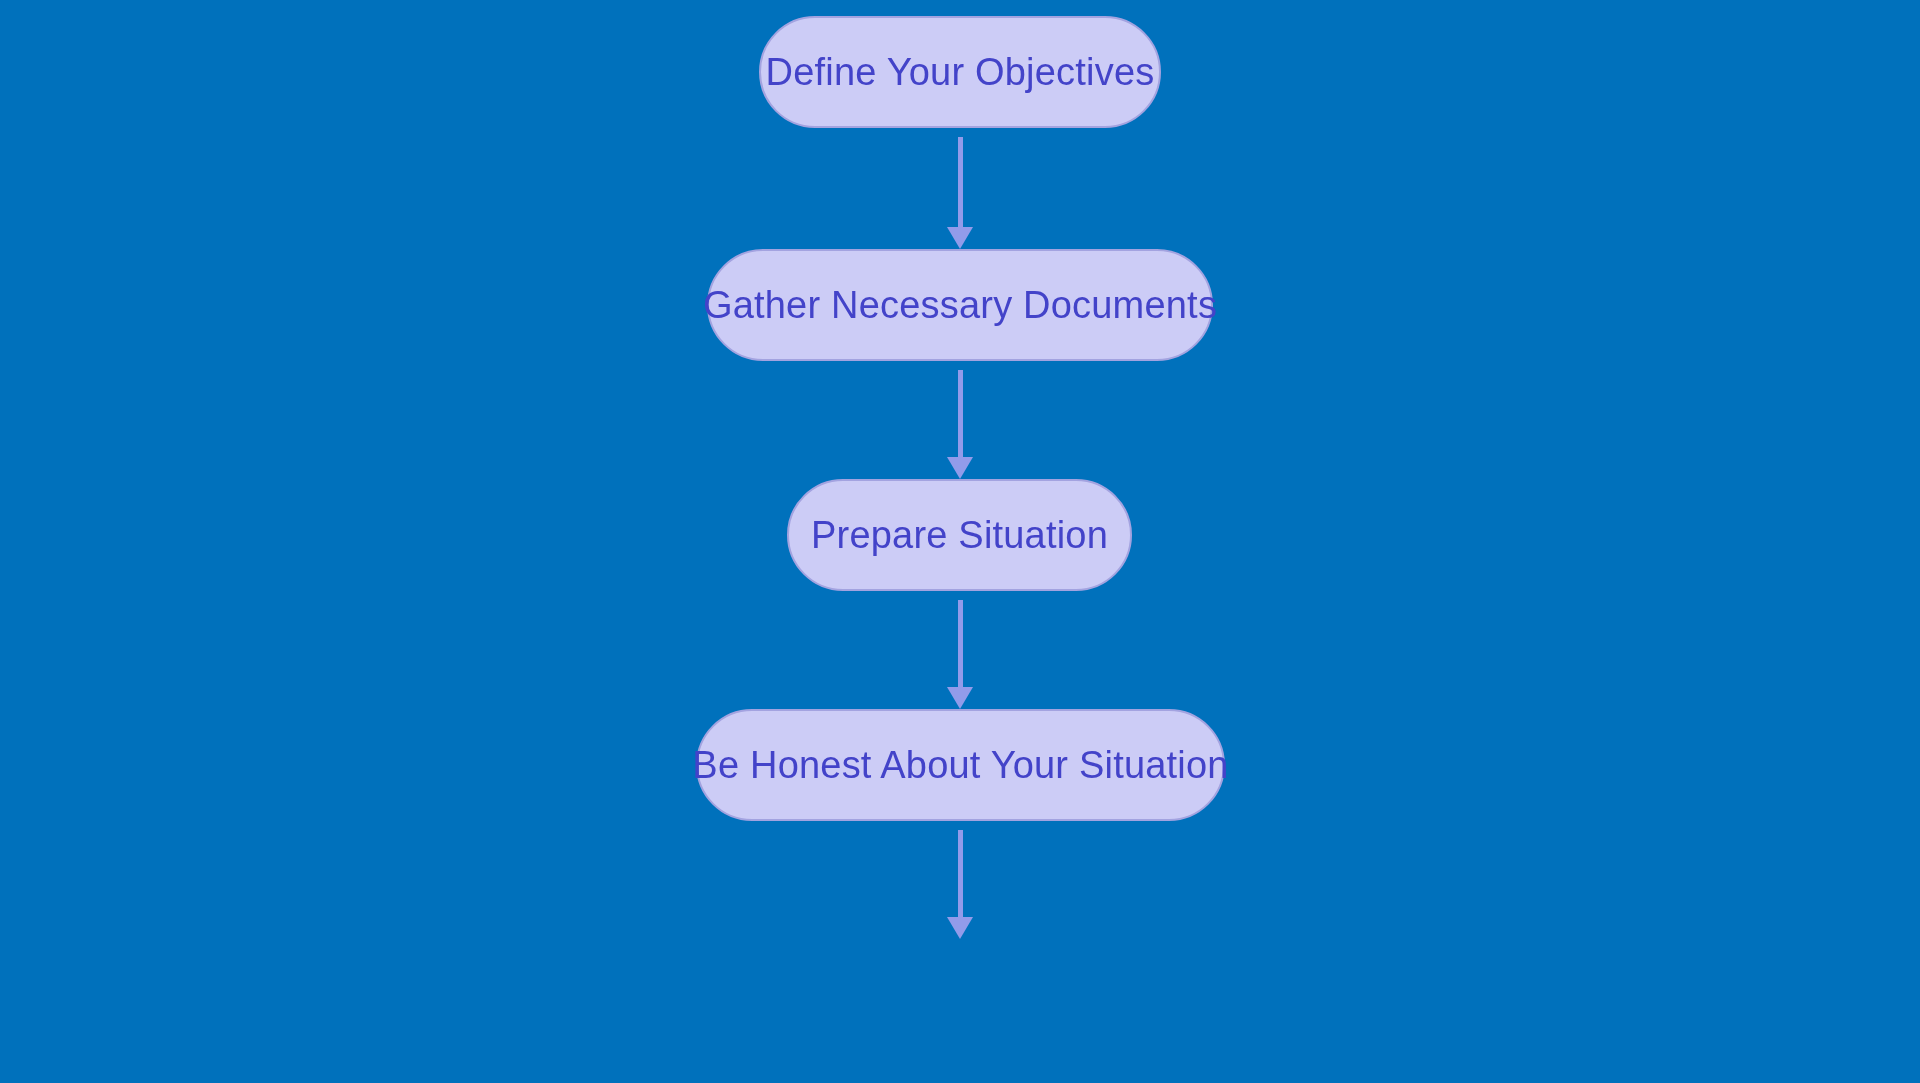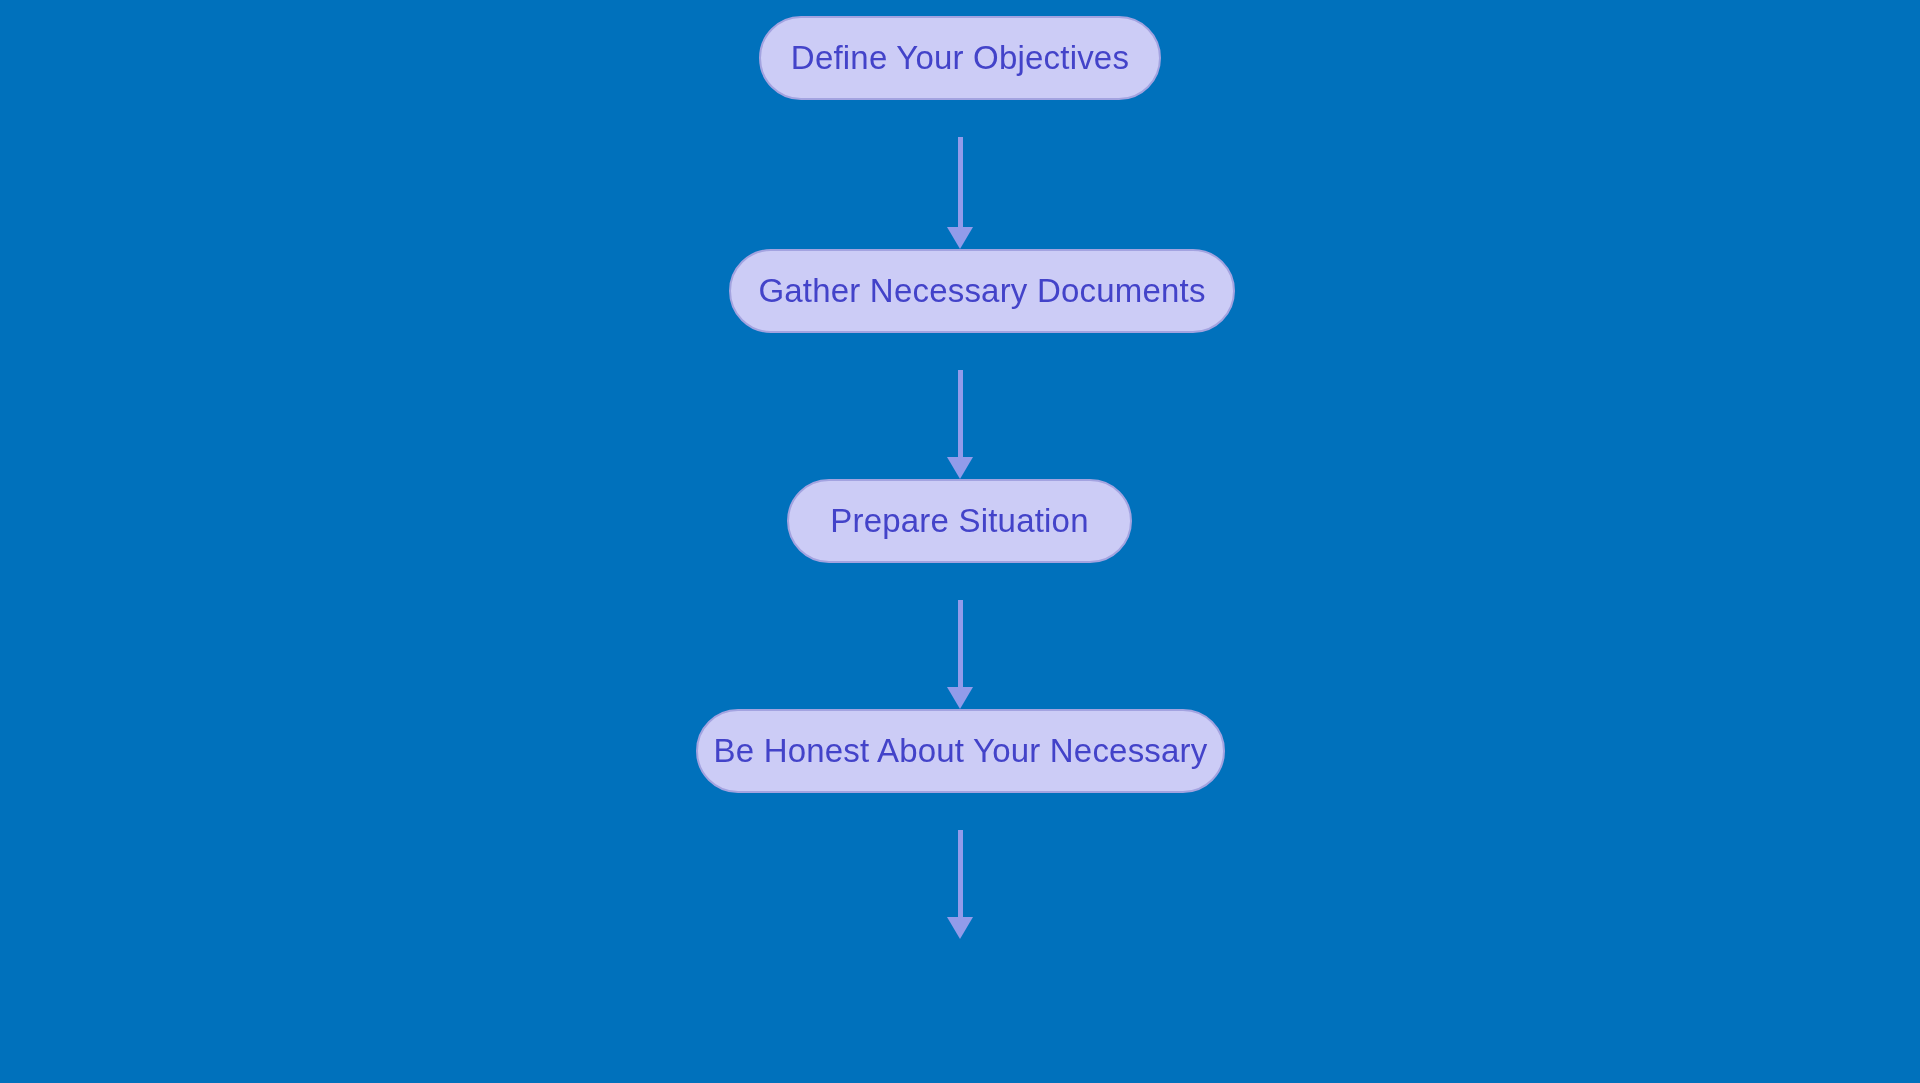--- a/index.html
+++ b/index.html
@@ -17,35 +17,35 @@
     overflow: hidden;
   }
   .stage {
     position: relative;
     width: 1920px;
     height: 1083px;
     background: var(--background);
   }
   .node {
     position: absolute;
-    height: 84px;
+    height: 112px;
     border-radius: 60px;
     background: var(--node-fill);
     border: 2px solid var(--node-border);
     display: flex;
     align-items: center;
     justify-content: center;
     color: var(--node-text);
-    font-size: 33px;
+    font-size: 38px;
     letter-spacing: 0.2px;
     white-space: nowrap;
     text-align: center;
   }
   .node-1 { left: 759px; top:  16px; width: 402px; }
-  .node-2 { left: 729px; top: 249px; width: 506px; }
+  .node-2 { left: 707px; top: 249px; width: 506px; }
   .node-3 { left: 787px; top: 479px; width: 345px; }
   .node-4 { left: 696px; top: 709px; width: 529px; }
   .node-5 { left: 725px; top: 939px; width: 470px; }
 
   .arrow { position: absolute; left: 947px; width: 26px; }
   .arrow .shaft {
     position: absolute;
     left: 10.5px;
     top: 0;
     width: 5px;
@@ -96,21 +96,21 @@
   <div class="node node-3">
     <span>Prepare Situation</span>
   </div>
 
   <div class="arrow arrow-3">
     <div class="shaft"></div>
     <div class="head"></div>
   </div>
 
   <div class="node node-4">
-    <span>Be Honest About Your Necessary</span>
+    <span>Be Honest About Your Situation</span>
   </div>
 
   <div class="arrow arrow-4">
     <div class="shaft"></div>
     <div class="head"></div>
   </div>
 
 
 </div>
 

